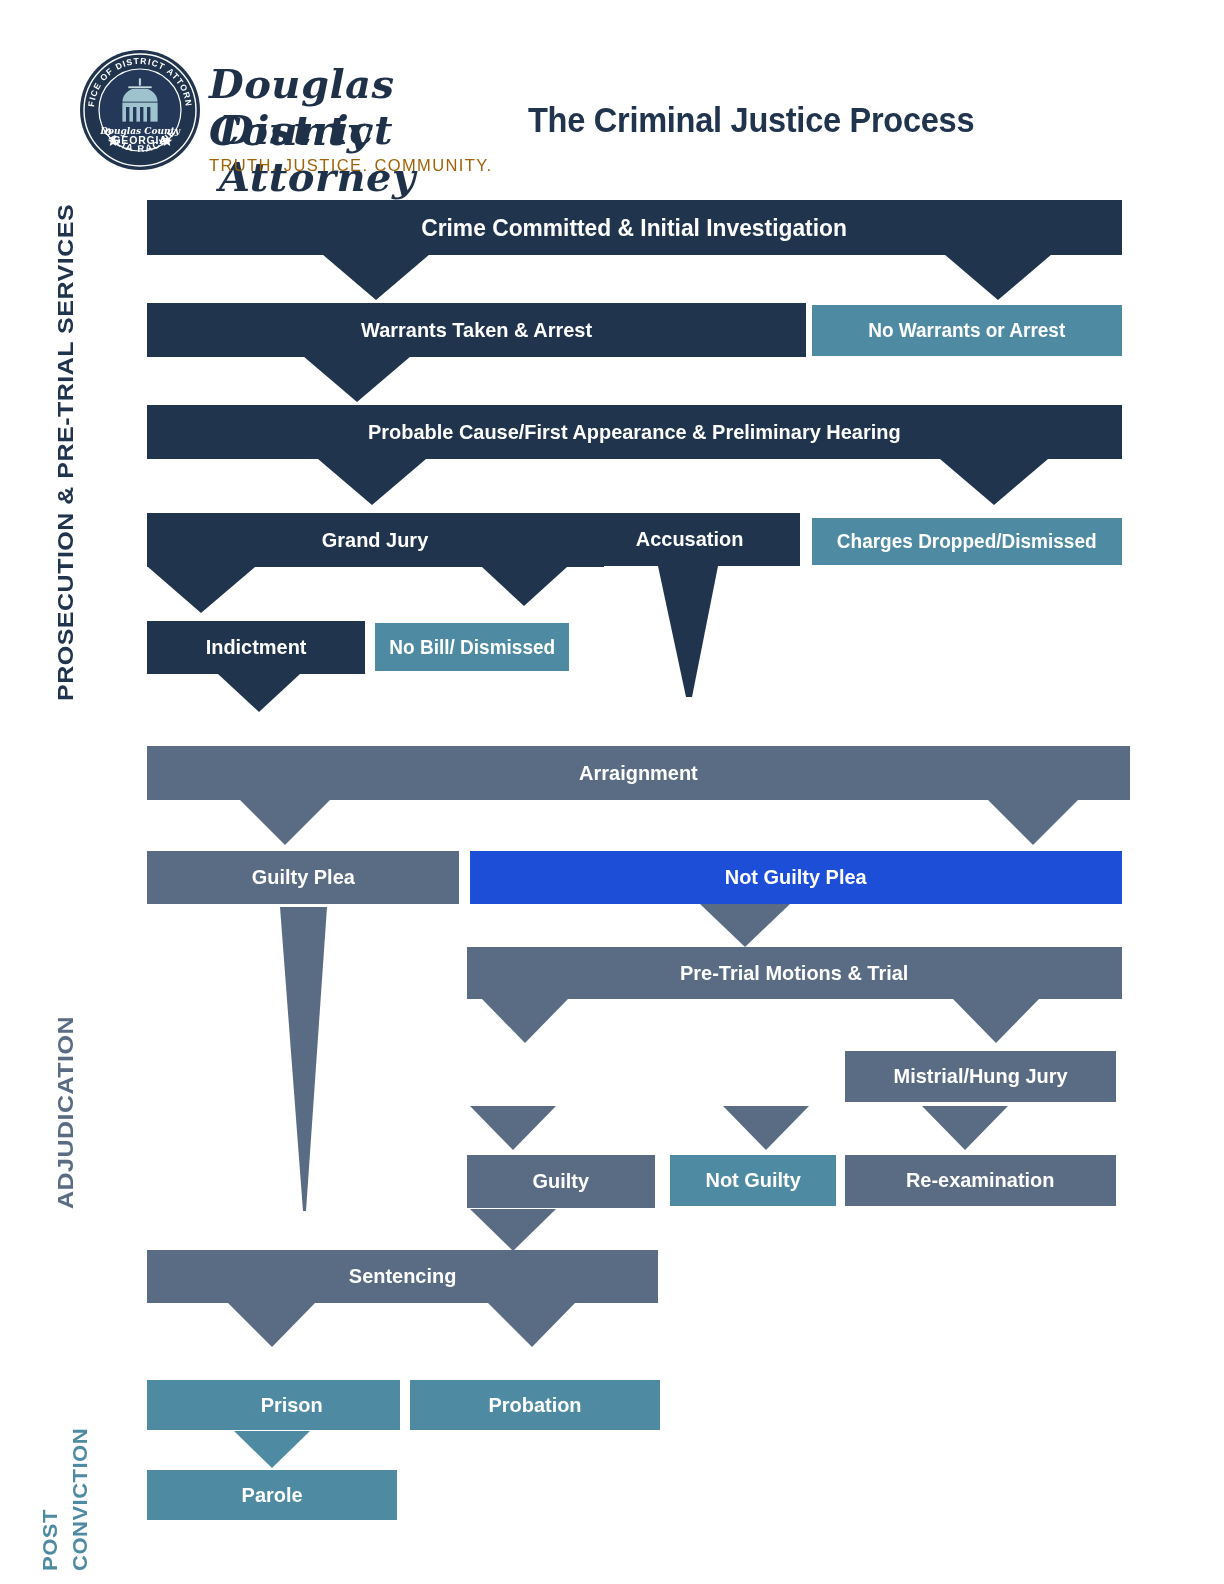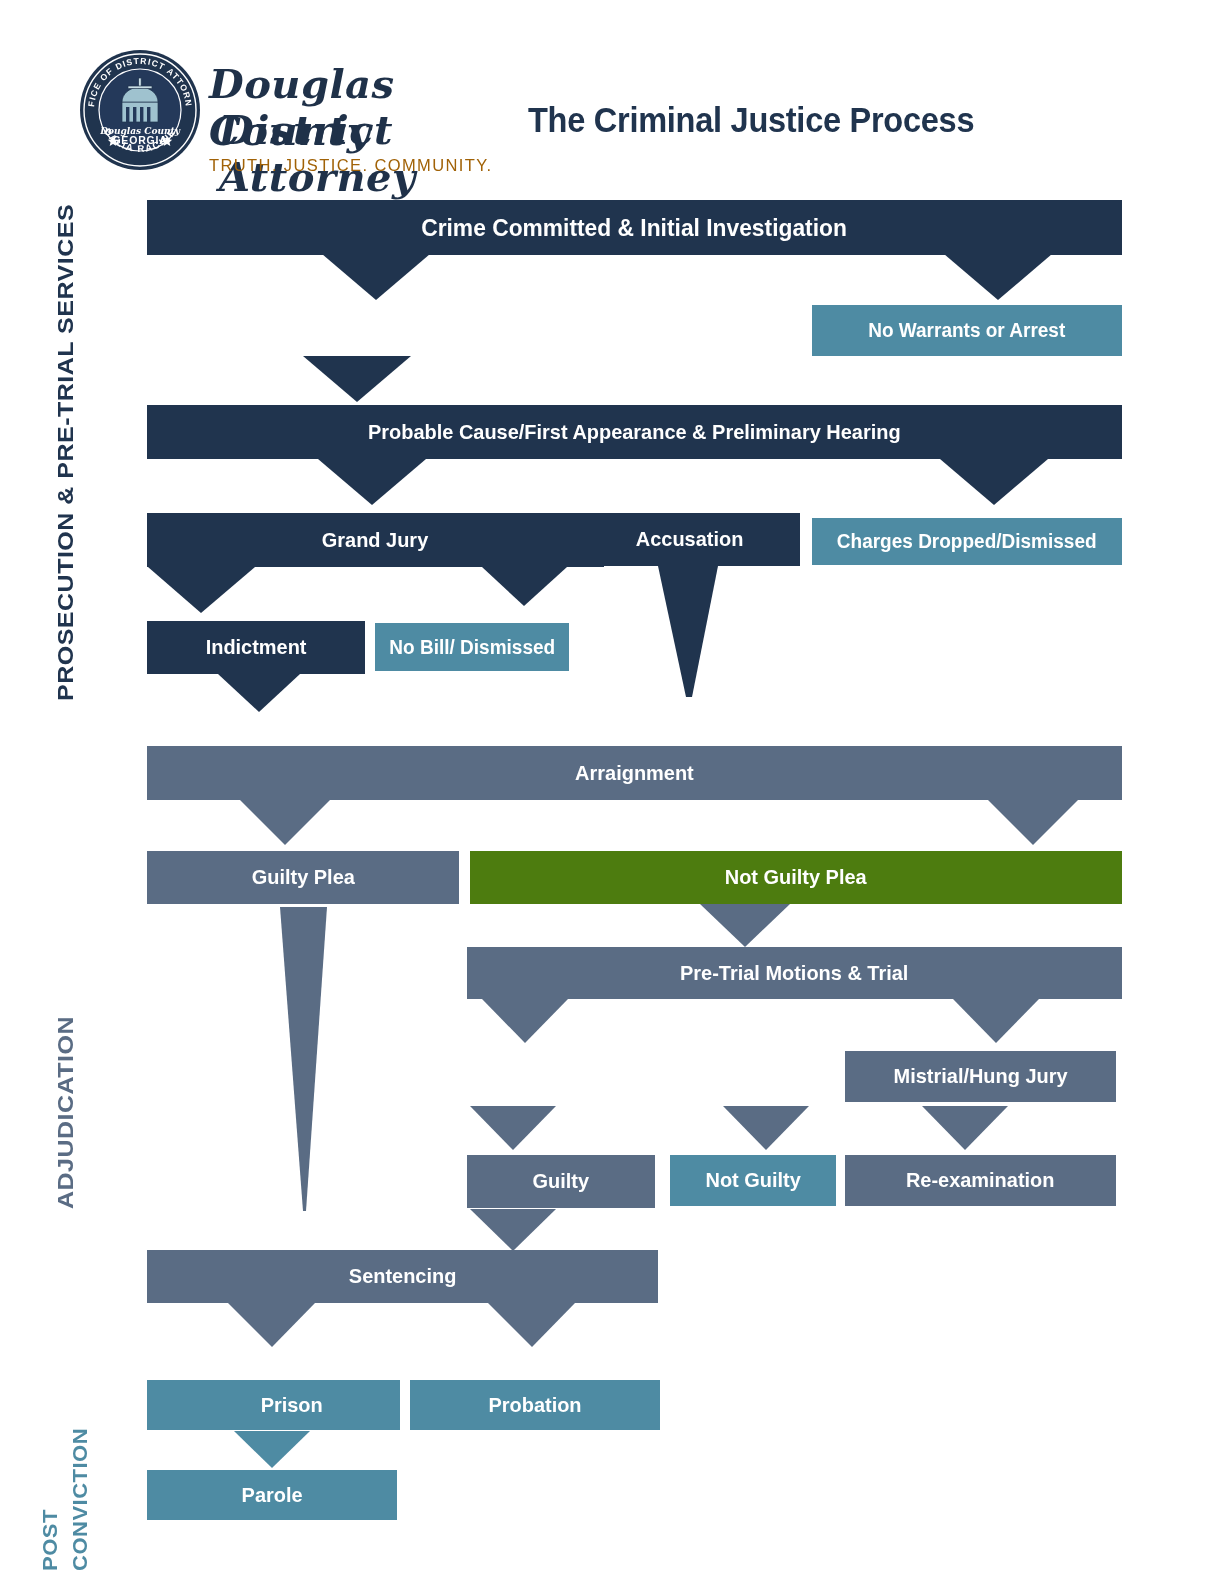--- a/index.html
+++ b/index.html
@@ -176,20 +176,25 @@
 
     <polygon points="234,1431 310,1431 272,1468" fill="#4e8ba3"></polygon>
   </svg>
 
   <div class="node" style="left:147px;top:200px;width:975px;height:55px;">
     <div class="box" style="height:55px;background:#20344e;font-size:24px;">
       <span class="txt">Crime Committed &amp; Initial Investigation</span>
     </div>
   </div>
 
+  <div class="node" style="left:147px;top:303px;width:659px;height:54px;">
+    <div class="box" style="height:54px;background:#20344e;font-size:21px;">
+      <span class="txt">Warrants Taken &amp; Arrest</span>
+    </div>
+  </div>
   <div class="node" style="left:812px;top:305px;width:310px;height:51px;">
     <div class="box" style="height:51px;background:#4e8ba3;font-size:20px;">
       <span class="txt">No Warrants or Arrest</span>
     </div>
   </div>
 
   <div class="node" style="left:147px;top:405px;width:975px;height:54px;">
     <div class="box" style="height:54px;background:#20344e;font-size:21px;">
       <span class="txt">Probable Cause/First Appearance &amp; Preliminary Hearing</span>
     </div>
@@ -215,33 +220,33 @@
     <div class="box" style="height:53px;background:#20344e;font-size:21px;">
       <span class="txt">Indictment</span>
     </div>
   </div>
   <div class="node" style="left:375px;top:623px;width:194px;height:48px;">
     <div class="box" style="height:48px;background:#4e8ba3;font-size:20px;">
       <span class="txt">No Bill/ Dismissed</span>
     </div>
   </div>
 
-  <div class="node" style="left:147px;top:746px;width:975px;height:54px;">
+  <div class="node" style="left:147px;top:746px;width:975px;height:54px;padding-left:8px;">
     <div class="box" style="height:54px;background:#5a6c84;font-size:21px;">
       <span class="txt">Arraignment</span>
     </div>
   </div>
 
   <div class="node" style="left:147px;top:851px;width:312px;height:53px;">
     <div class="box" style="height:53px;background:#5a6c84;font-size:21px;">
       <span class="txt">Guilty Plea</span>
     </div>
   </div>
   <div class="node" style="left:470px;top:851px;width:652px;height:53px;">
-    <div class="box" style="height:53px;background:#4d7c0f;font-size:21px;">
+    <div class="box" style="height:53px;background:#1d4ed8;font-size:21px;">
       <span class="txt">Not Guilty Plea</span>
     </div>
   </div>
 
   <div class="node" style="left:467px;top:947px;width:655px;height:52px;">
     <div class="box" style="height:52px;background:#5a6c84;font-size:21px;">
       <span class="txt">Pre-Trial Motions &amp; Trial</span>
     </div>
   </div>
 

